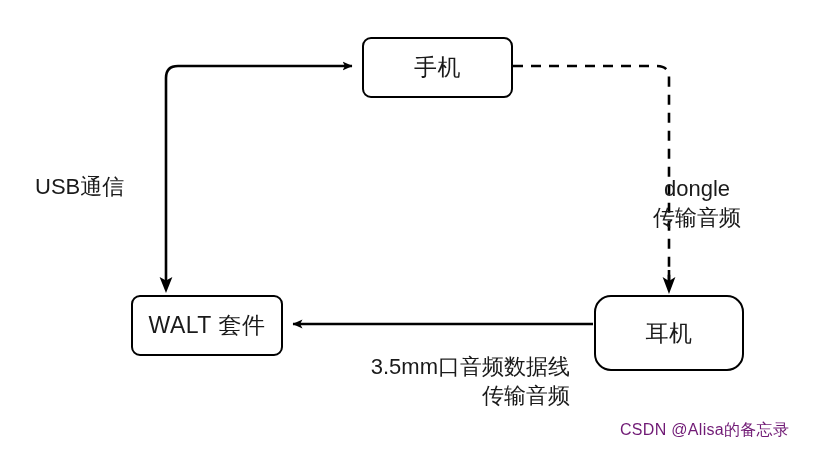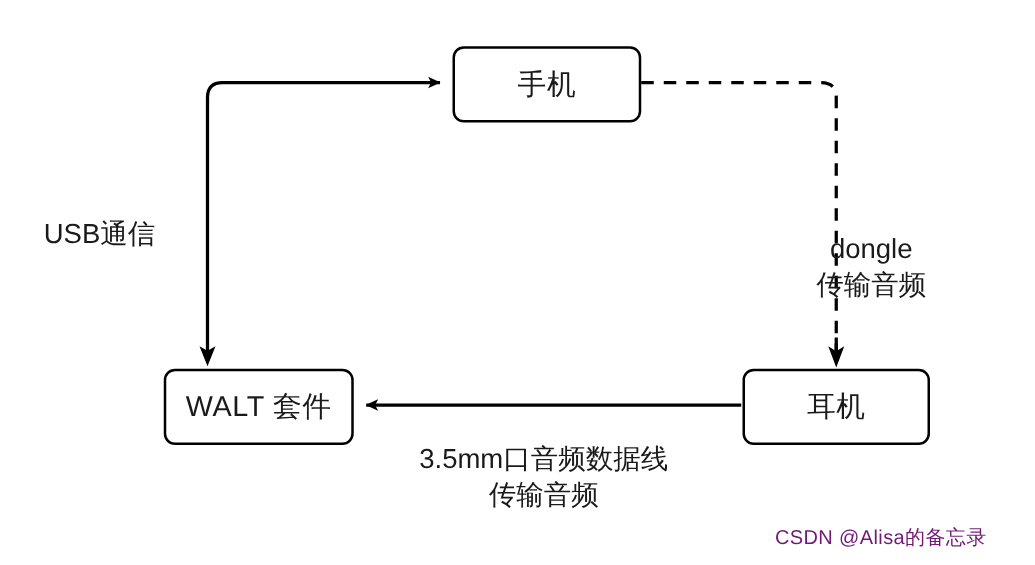--- a/index.html
+++ b/index.html
@@ -35,32 +35,32 @@
     align-items: center;
     justify-content: center;
     color: #1a1a1a;
     font-size: 23px;
     line-height: 1;
     letter-spacing: 0.5px;
     white-space: nowrap;
   }
   #node-phone  { left: 362px; top: 37px;  width: 151px; height: 61px; }
   #node-walt   { left: 131px; top: 295px; width: 152px; height: 61px; text-align: right; }
-  #node-earbud { left: 594px; top: 295px; width: 150px; height: 61px; }
+  #node-earbud { left: 594px; top: 295px; width: 150px; height: 76px; border-radius: 17px; }
 
   .edge-label {
     position: absolute;
     color: #1a1a1a;
     font-size: 22px;
     line-height: 1.32;
     white-space: nowrap;
   }
   #label-usb     { left: 35px;  top: 172px; text-align: right; }
-  #label-dongle  { left: 597px; top: 174px; width: 200px; text-align: center; margin-top: 10px; }
-  #label-aux     { left: 300px; top: 352px; width: 270px; text-align: center; }
+  #label-dongle  { left: 597px; top: 174px; width: 200px; text-align: center; }
+  #label-aux     { left: 300px; top: 352px; width: 270px; text-align: right; }
 
   #watermark {
     position: absolute;
     left: 620px;
     top: 420px;
     font-size: 16px;
     color: #701a75;
     white-space: nowrap;
     letter-spacing: 0.3px;
   }

